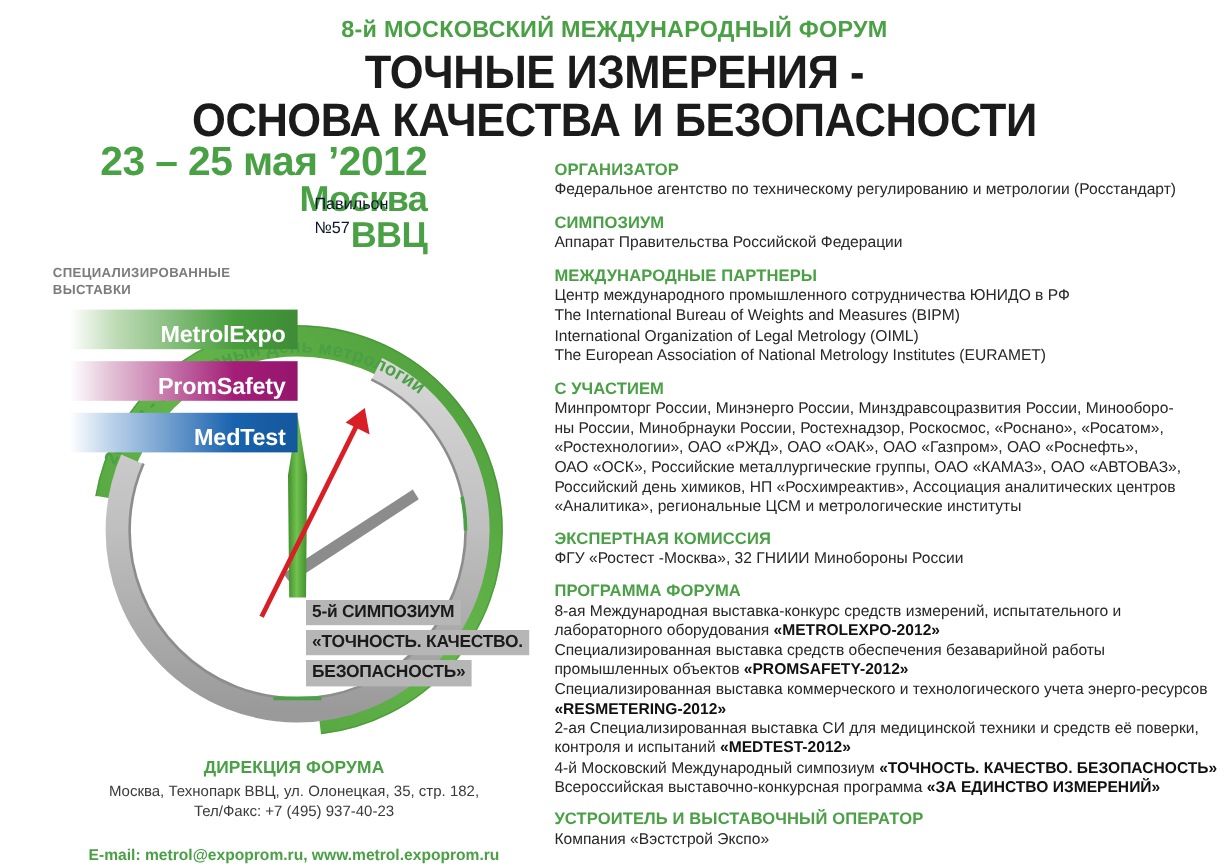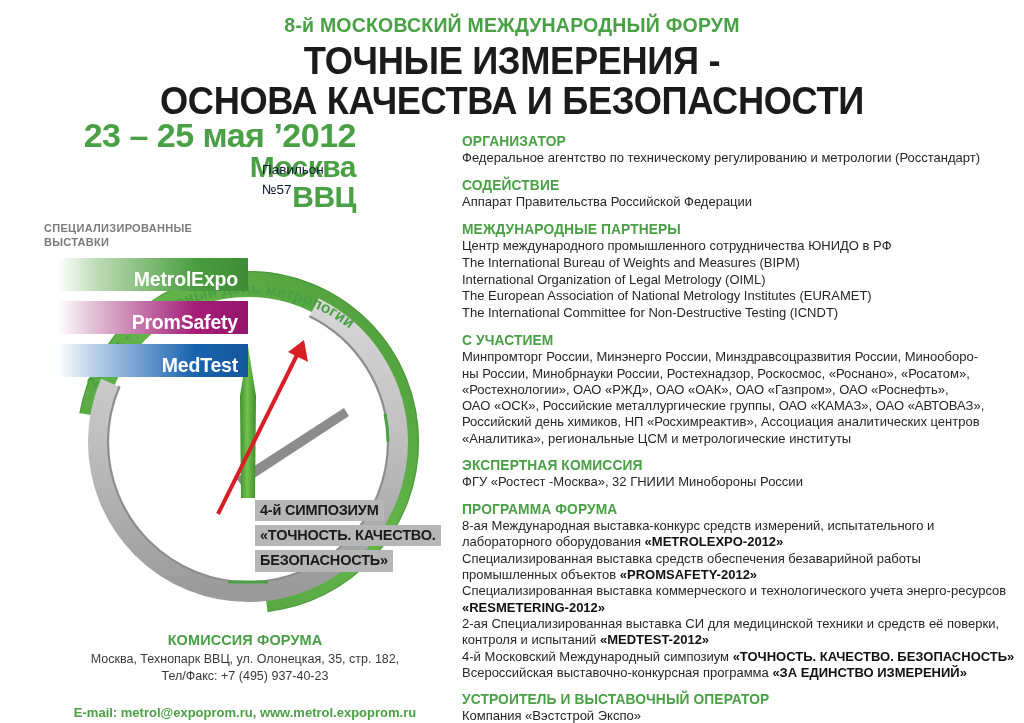--- a/index.html
+++ b/index.html
@@ -255,47 +255,46 @@
     </div>
     <div class="bar bar-promsafety">
       <span>PromSafety</span>
     </div>
     <div class="bar bar-medtest">
       <span>MedTest</span>
     </div>
   </div>
 
   <div class="symposium">
-    <div>4-й СИМПОЗИУМ</div><br>
+    <div>5-й СИМПОЗИУМ</div><br>
     <div>«ТОЧНОСТЬ. КАЧЕСТВО.</div><br>
     <div>БЕЗОПАСНОСТЬ»</div>
   </div>
 
   <div class="directorate">
-    <div class="dir-title">КОМИССИЯ ФОРУМА</div>
+    <div class="dir-title">ДИРЕКЦИЯ ФОРУМА</div>
     <div class="dir-line">Москва, Технопарк ВВЦ, ул. Олонецкая, 35, стр. 182,</div>
     <div class="dir-line">Тел/Факс: +7 (495) 937-40-23</div>
     <div class="dir-contact">E-mail: metrol@expoprom.ru, www.metrol.expoprom.ru</div>
   </div>
 
   <div class="right-col">
 
     <div class="sec-head first">ОРГАНИЗАТОР</div>
     <div class="sec-body">Федеральное агентство по техническому регулированию и метрологии (Росстандарт)</div>
 
-    <div class="sec-head">СОДЕЙСТВИЕ</div>
+    <div class="sec-head">СИМПОЗИУМ</div>
     <div class="sec-body">Аппарат Правительства Российской Федерации</div>
 
     <div class="sec-head">МЕЖДУНАРОДНЫЕ ПАРТНЕРЫ</div>
     <div class="sec-body">
         <p>Центр международного промышленного сотрудничества ЮНИДО в РФ</p>
         <p>The International Bureau of Weights and Measures (BIPM)</p>
         <p>International Organization of Legal Metrology (OIML)</p>
         <p>The European Association of National Metrology Institutes (EURAMET)</p>
-        <p>The International Committee for Non-Destructive Testing (ICNDT)</p>
       </div>
 
     <div class="sec-head">С УЧАСТИЕМ</div>
     <div class="sec-body tight">
         <p>Минпромторг России, Минэнерго России, Минздравсоцразвития России, Минооборо-</p>
         <p>ны России, Минобрнауки России, Ростехнадзор, Роскосмос, «Роснано», «Росатом»,</p>
         <p>«Ростехнологии», ОАО «РЖД», ОАО «ОАК», ОАО «Газпром», ОАО «Роснефть»,</p>
         <p>ОАО «ОСК», Российские металлургические группы, ОАО «КАМАЗ», ОАО «АВТОВАЗ»,</p>
         <p>Российский день химиков, НП «Росхимреактив», Ассоциация аналитических центров</p>
         <p>«Аналитика», региональные ЦСМ и метрологические институты</p>

